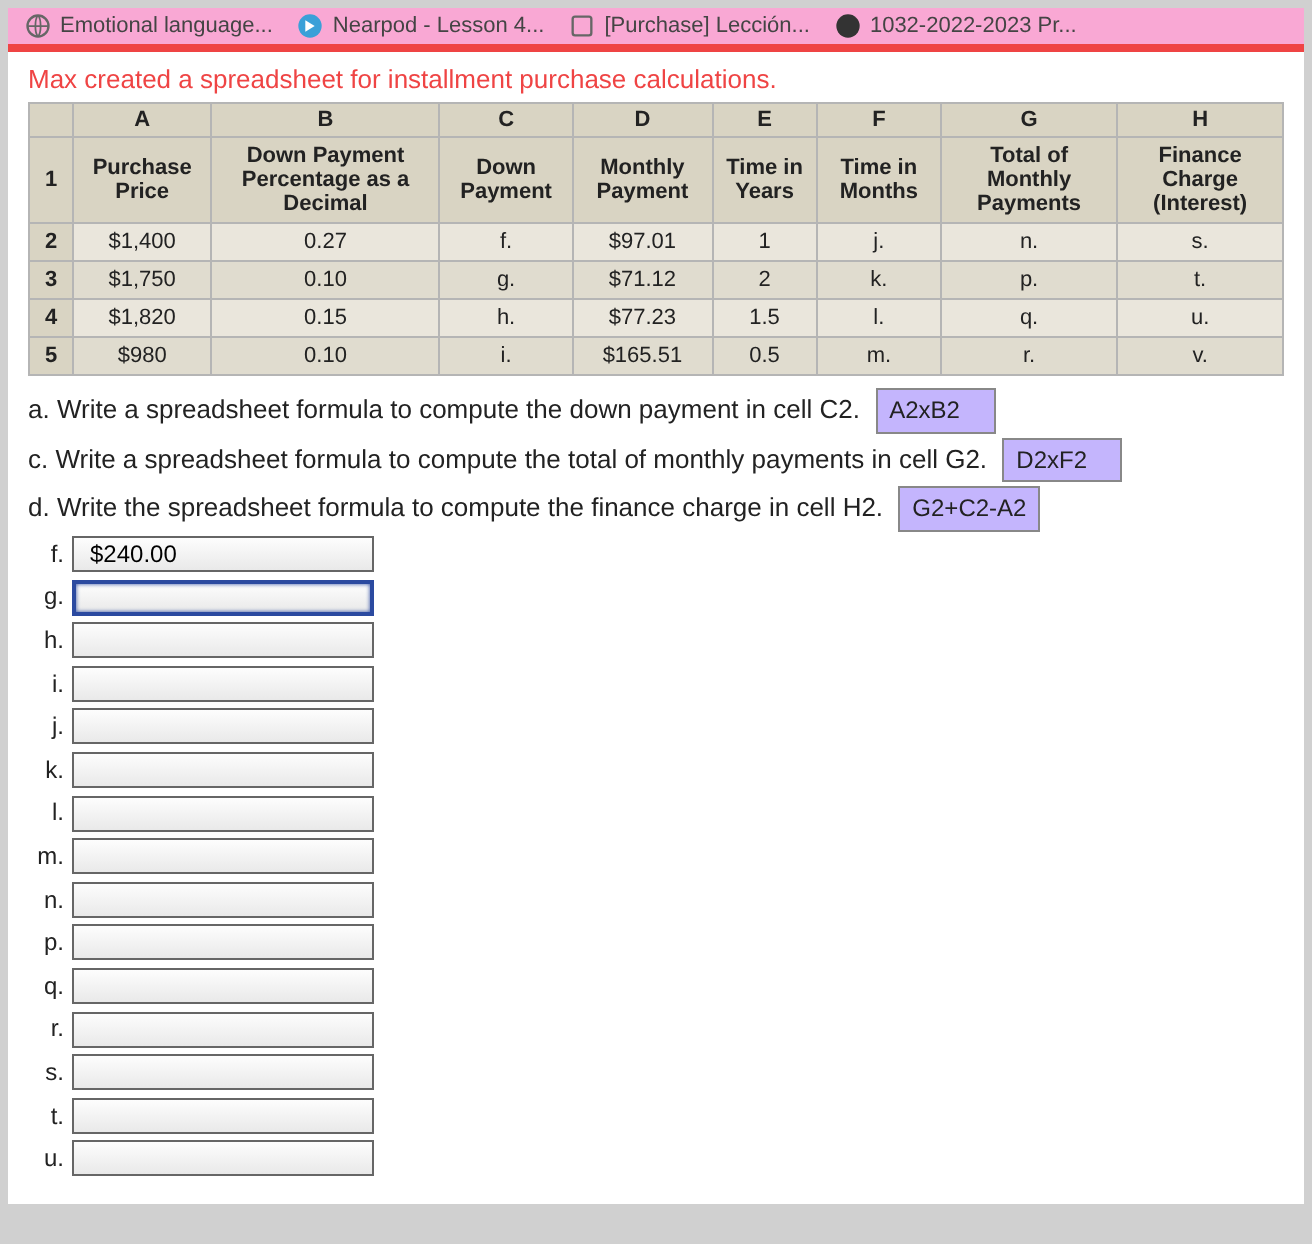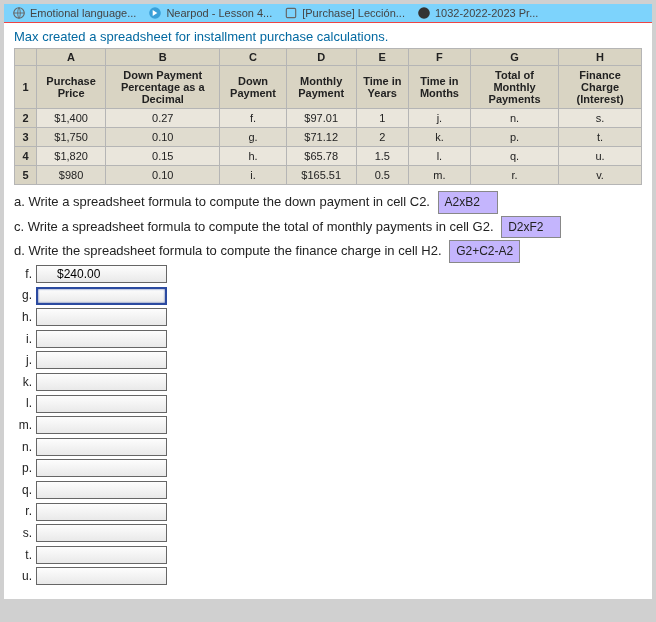--- a/index.html
+++ b/index.html
@@ -8,34 +8,34 @@
     background: #d0d0d0;
     font-size: 12px;
     color: #222;
     padding: 4px;
     width: 656px;
   }
   .topbar {
     display: flex;
     gap: 12px;
     padding: 2px 8px;
-    background: #7dd3fc;
+    background: #f9a8d4;
     font-size: 11px;
     color: #444;
-    border-bottom: 1px solid #ef4444;
+    border-bottom: 4px solid #ef4444;
     overflow: hidden;
     white-space: nowrap;
   }
   .topbar .item { display: flex; align-items: center; gap: 4px; }
   .topbar svg { width: 14px; height: 14px; }
   .content {
     background: #fff;
     padding: 6px 10px 10px 10px;
   }
-  .intro { font-size: 13px; margin-bottom: 4px; color: #0369a1; }
+  .intro { font-size: 13px; margin-bottom: 4px; color: #ef4444; }
   table {
     border-collapse: collapse;
     width: 100%;
     font-size: 11px;
   }
   th, td {
     border: 1px solid #b5b5b5;
     padding: 3px 5px;
     text-align: center;
     vertical-align: middle;
@@ -74,25 +74,25 @@
     gap: 4px;
     margin-bottom: 3px;
   }
   .fill-label {
     width: 18px;
     text-align: right;
     font-size: 12px;
     color: #222;
   }
   .fill-input {
-    width: 131px;
+    width: 151px;
     height: 18px;
     border: 1px solid #666;
     background: linear-gradient(#fdfdfd,#e9e9e9);
-    padding: 1px 20px;
+    padding: 1px 8px;
     font-size: 12px;
   }
   .fill-input.active {
     border: 2px solid #2b4aa0;
     box-shadow: 0 0 2px #2b4aa0 inset;
   }
 </style>
 </head>
 <body>
 
@@ -175,21 +175,21 @@
           <td>2</td>
           <td>k.</td>
           <td>p.</td>
           <td>t.</td>
         </tr>
         <tr>
           <td class="rownum">4</td>
           <td>$1,820</td>
           <td>0.15</td>
           <td>h.</td>
-          <td>$65.78</td>
+          <td>$77.23</td>
           <td>1.5</td>
           <td>l.</td>
           <td>q.</td>
           <td>u.</td>
         </tr>
         <tr>
           <td class="rownum">5</td>
           <td>$980</td>
           <td>0.10</td>
           <td>i.</td>

